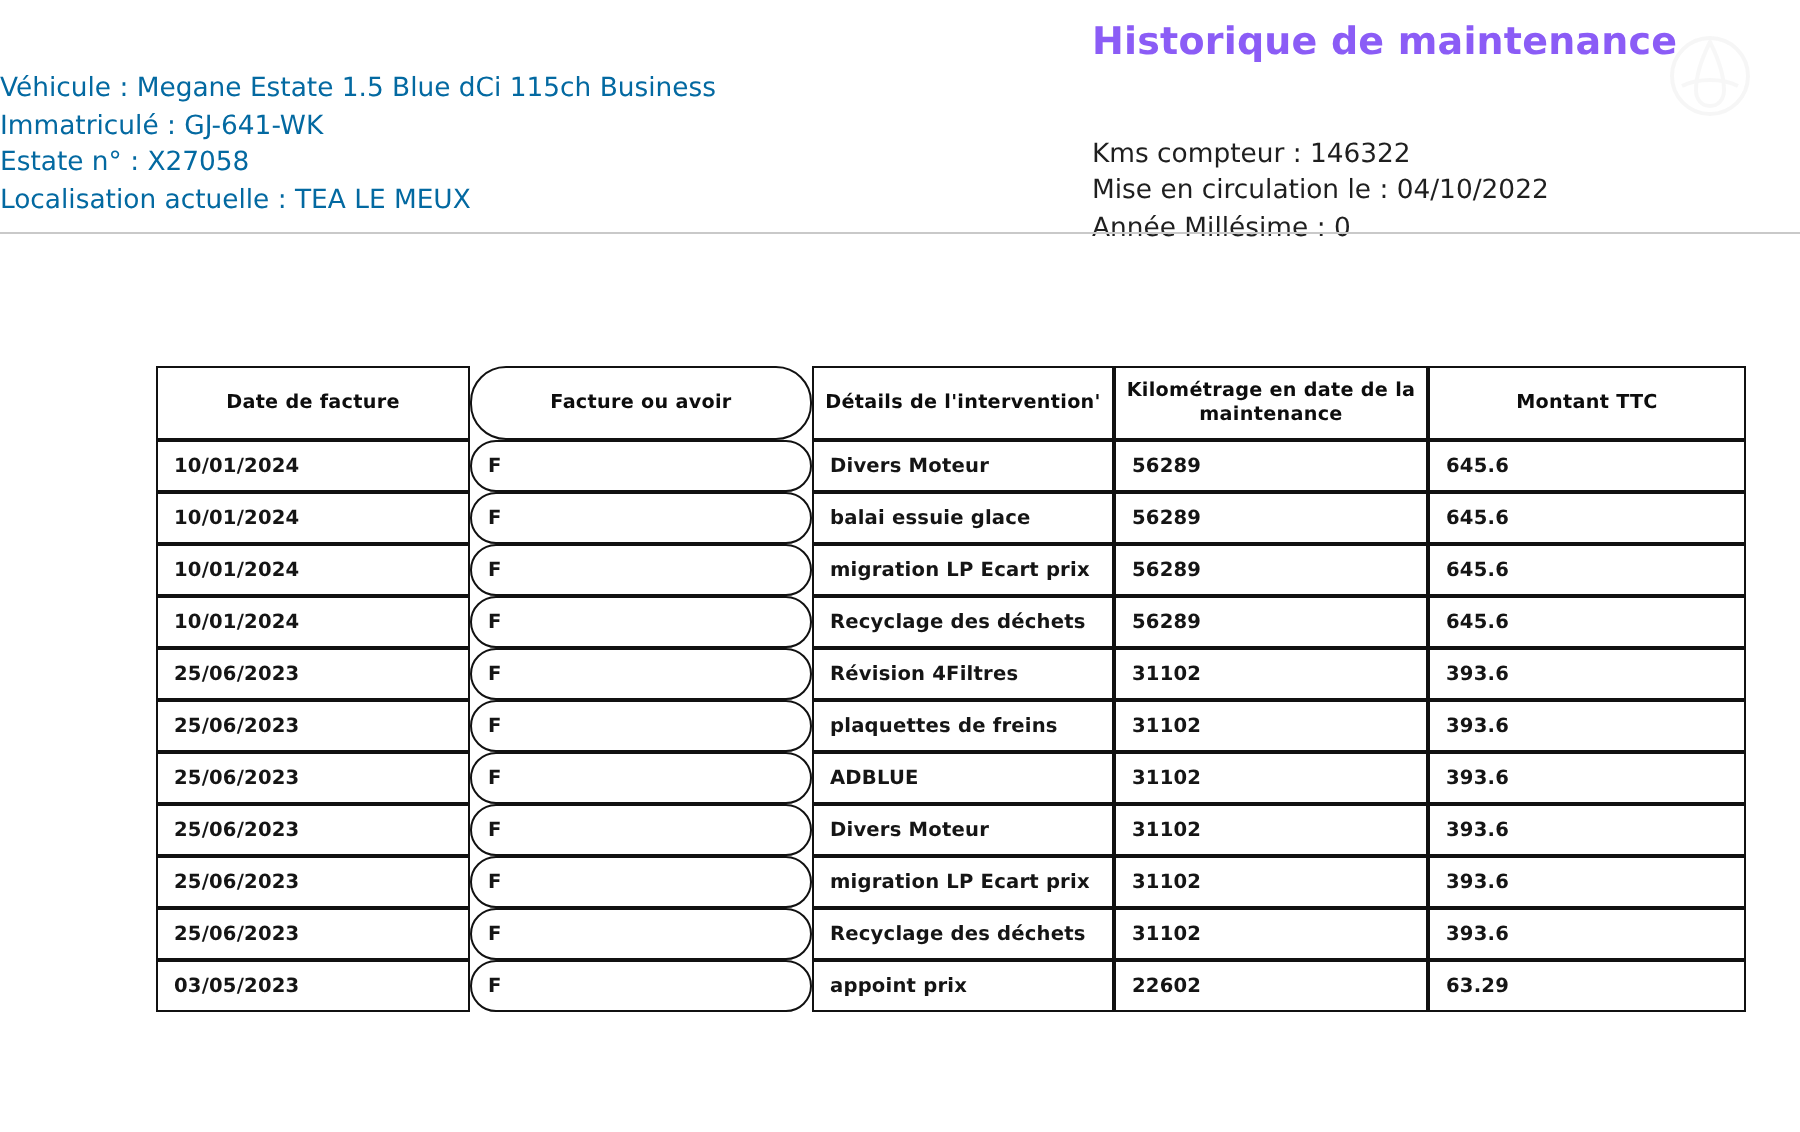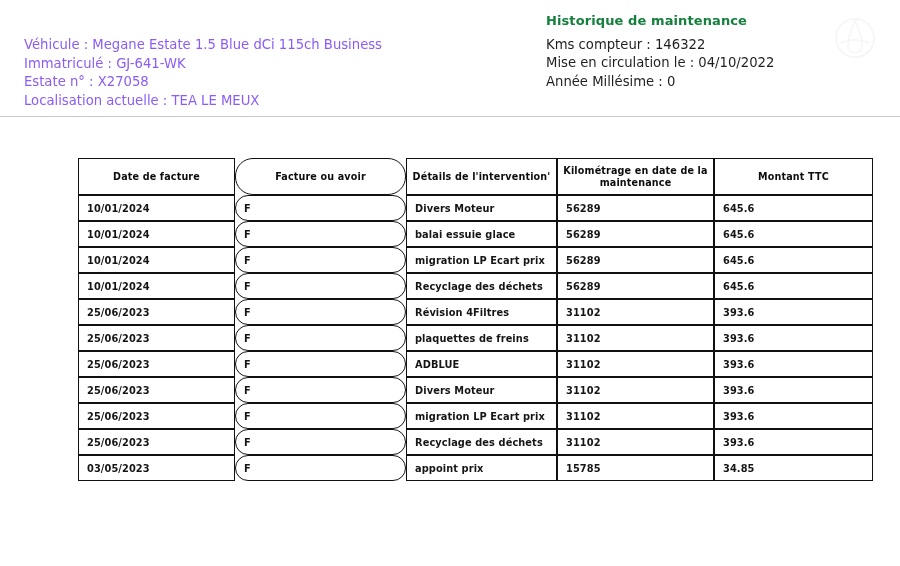--- a/index.html
+++ b/index.html
@@ -16,42 +16,42 @@
     overflow: hidden;
   }
 
   
   .page-header {
     position: relative;
     height: 117px;
   }
   .header-left {
     position: absolute;
-    left: 24px;
+    left: 0;
     top: 36px;
     line-height: 18.5px;
     font-size: 13.2px;
-    color: #8b5cf6;
+    color: #0369a1;
     white-space: nowrap;
   }
   .header-right {
     position: absolute;
     left: 546px;
     top: 12px;
     line-height: 18.5px;
     font-size: 13.2px;
     color: #1f1f1f;
     white-space: nowrap;
   }
   .doc-title {
     font-weight: bold;
-    font-size: 13px;
+    font-size: 19px;
     letter-spacing: 0.1px;
-    margin-bottom: 5px;
-    color: #15803d;
+    margin-bottom: 38px;
+    color: #8b5cf6;
   }
   .info-line {
     display: block;
   }
 
   
   .watermark {
     position: absolute;
     right: 21px;
     top: 14px;
@@ -66,21 +66,21 @@
     top: 116px;
     width: 900px;
     height: 1px;
     background: #c9c9c9;
   }
 
   
   .table-wrap {
     position: absolute;
     left: 78px;
-    top: 158px;
+    top: 183px;
     width: 745px;
   }
   table.history {
     width: 745px;
     border-collapse: separate;
     border-spacing: 0;
     table-layout: fixed;
     font-size: 10px;
   }
   table.history th,
@@ -226,18 +226,18 @@
           <td class="col-date">25/06/2023</td>
           <td class="col-fact">F</td>
           <td class="col-det">Recyclage des déchets</td>
           <td class="col-km">31102</td>
           <td class="col-amount">393.6</td>
         </tr>
         <tr>
           <td class="col-date">03/05/2023</td>
           <td class="col-fact">F</td>
           <td class="col-det">appoint prix</td>
-          <td class="col-km">15785</td>
-          <td class="col-amount">34.85</td>
+          <td class="col-km">22602</td>
+          <td class="col-amount">63.29</td>
         </tr>
       </tbody>
   </table>
 </div>
 
 </body></html>

